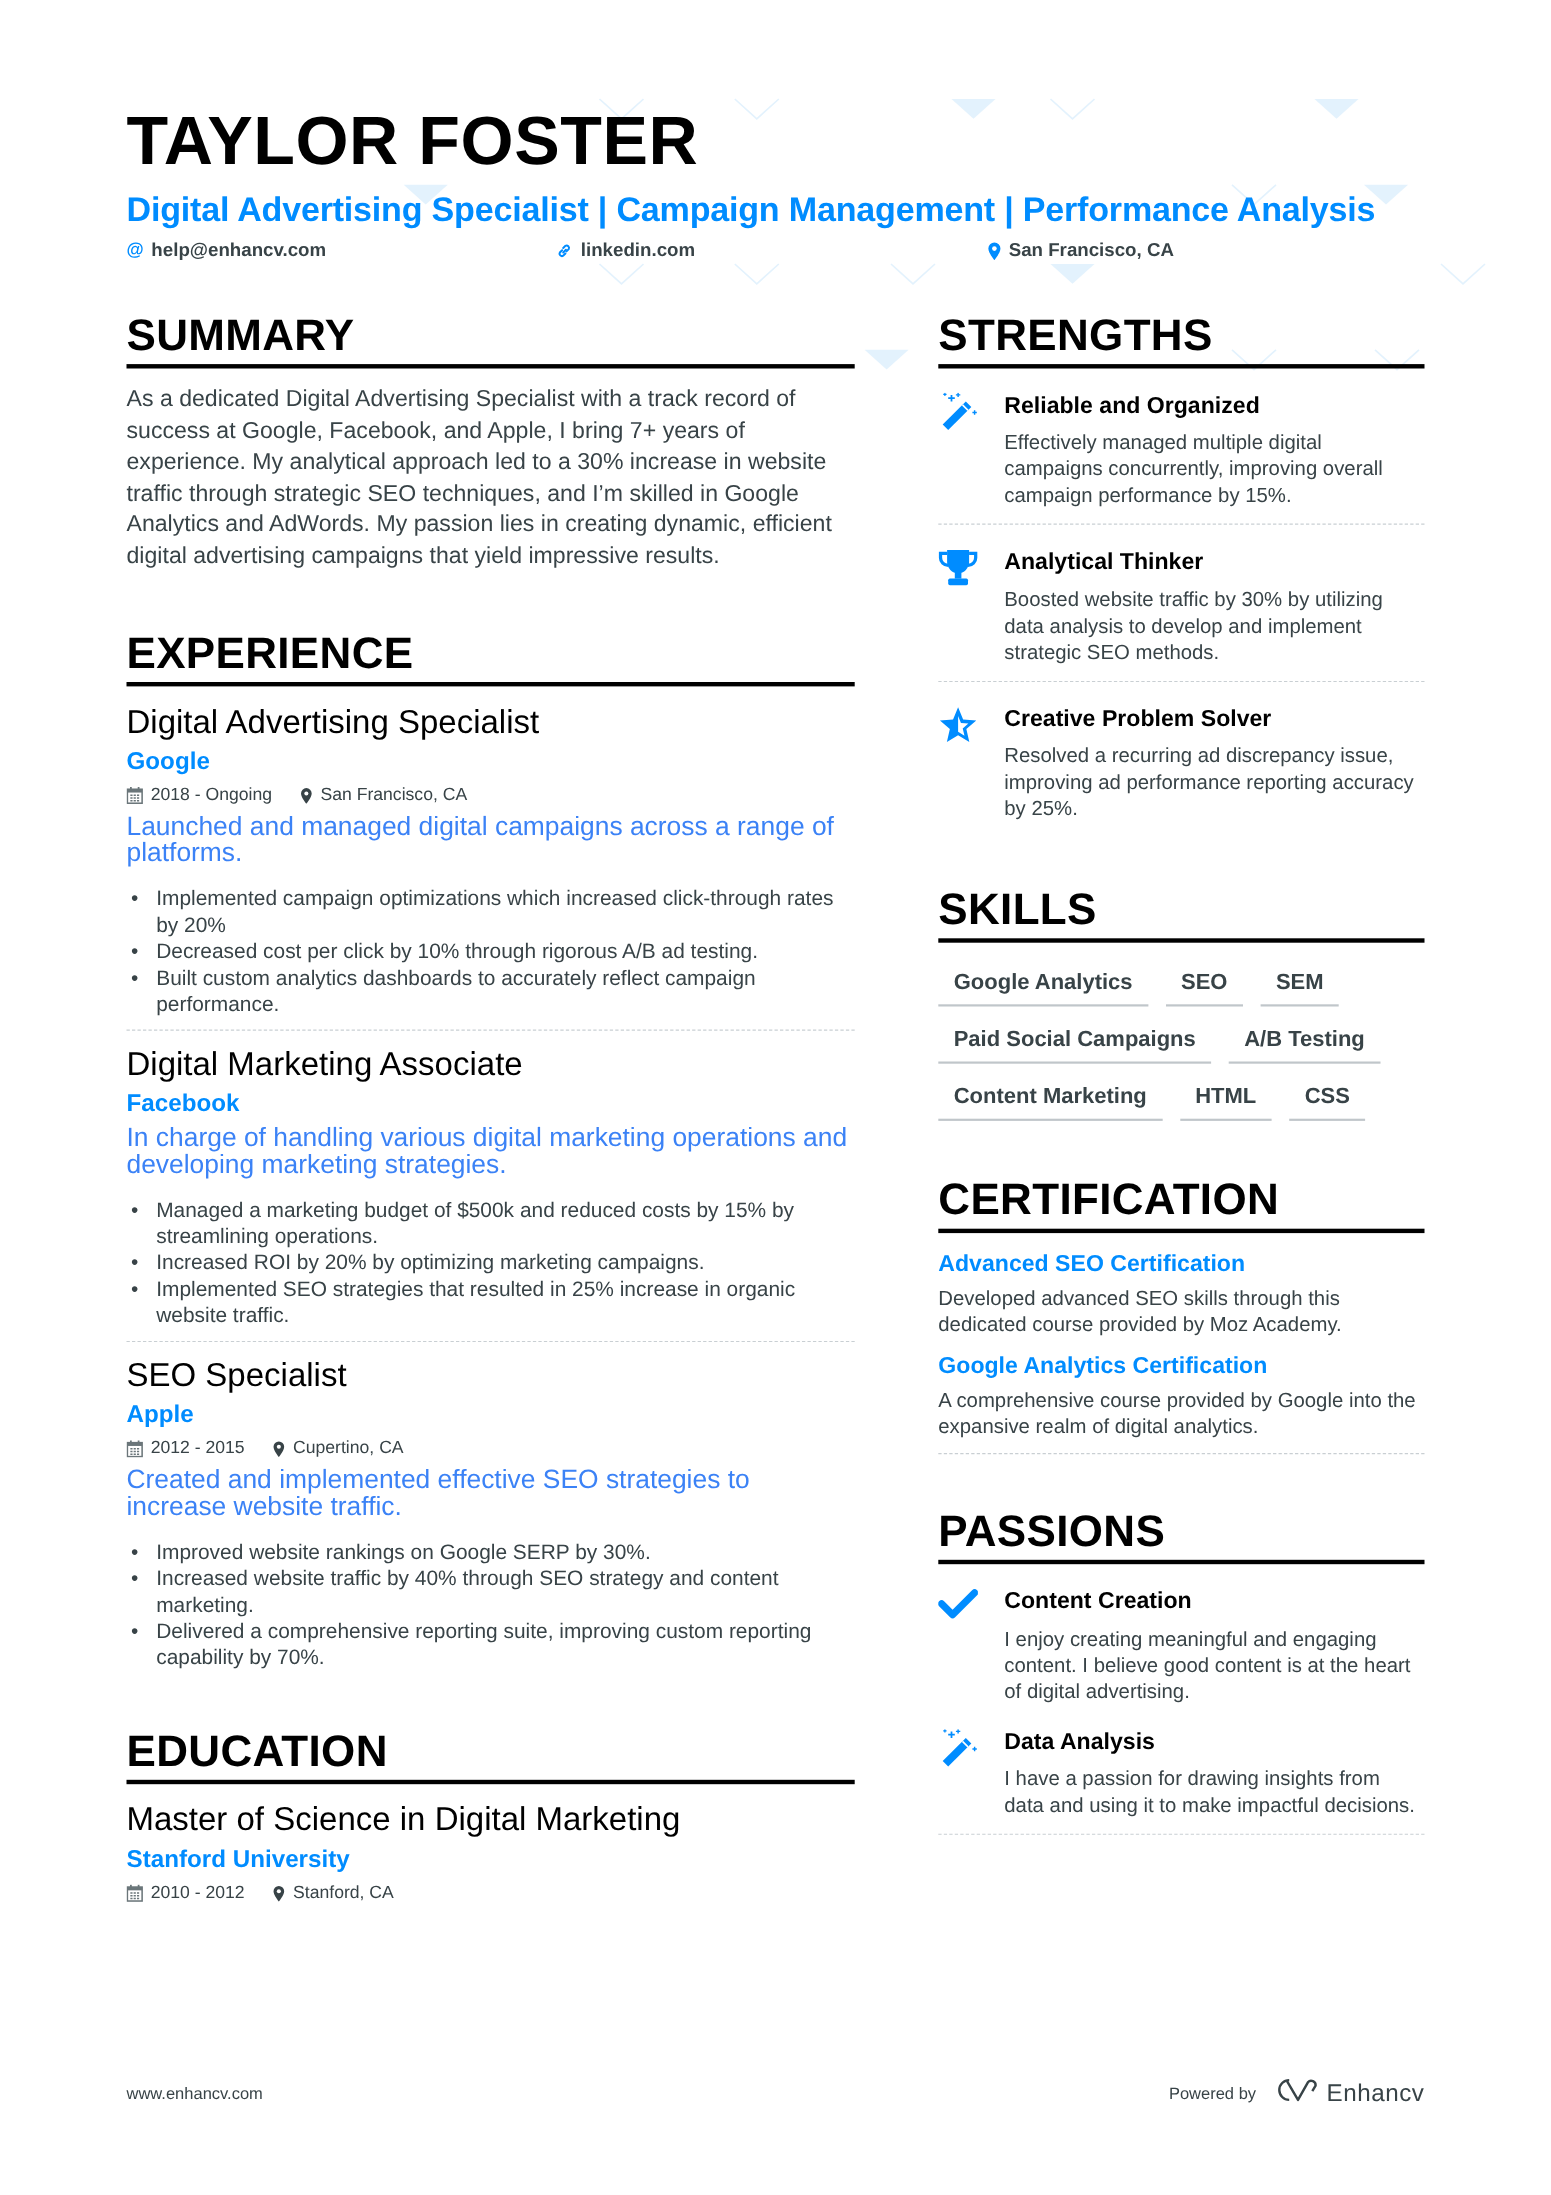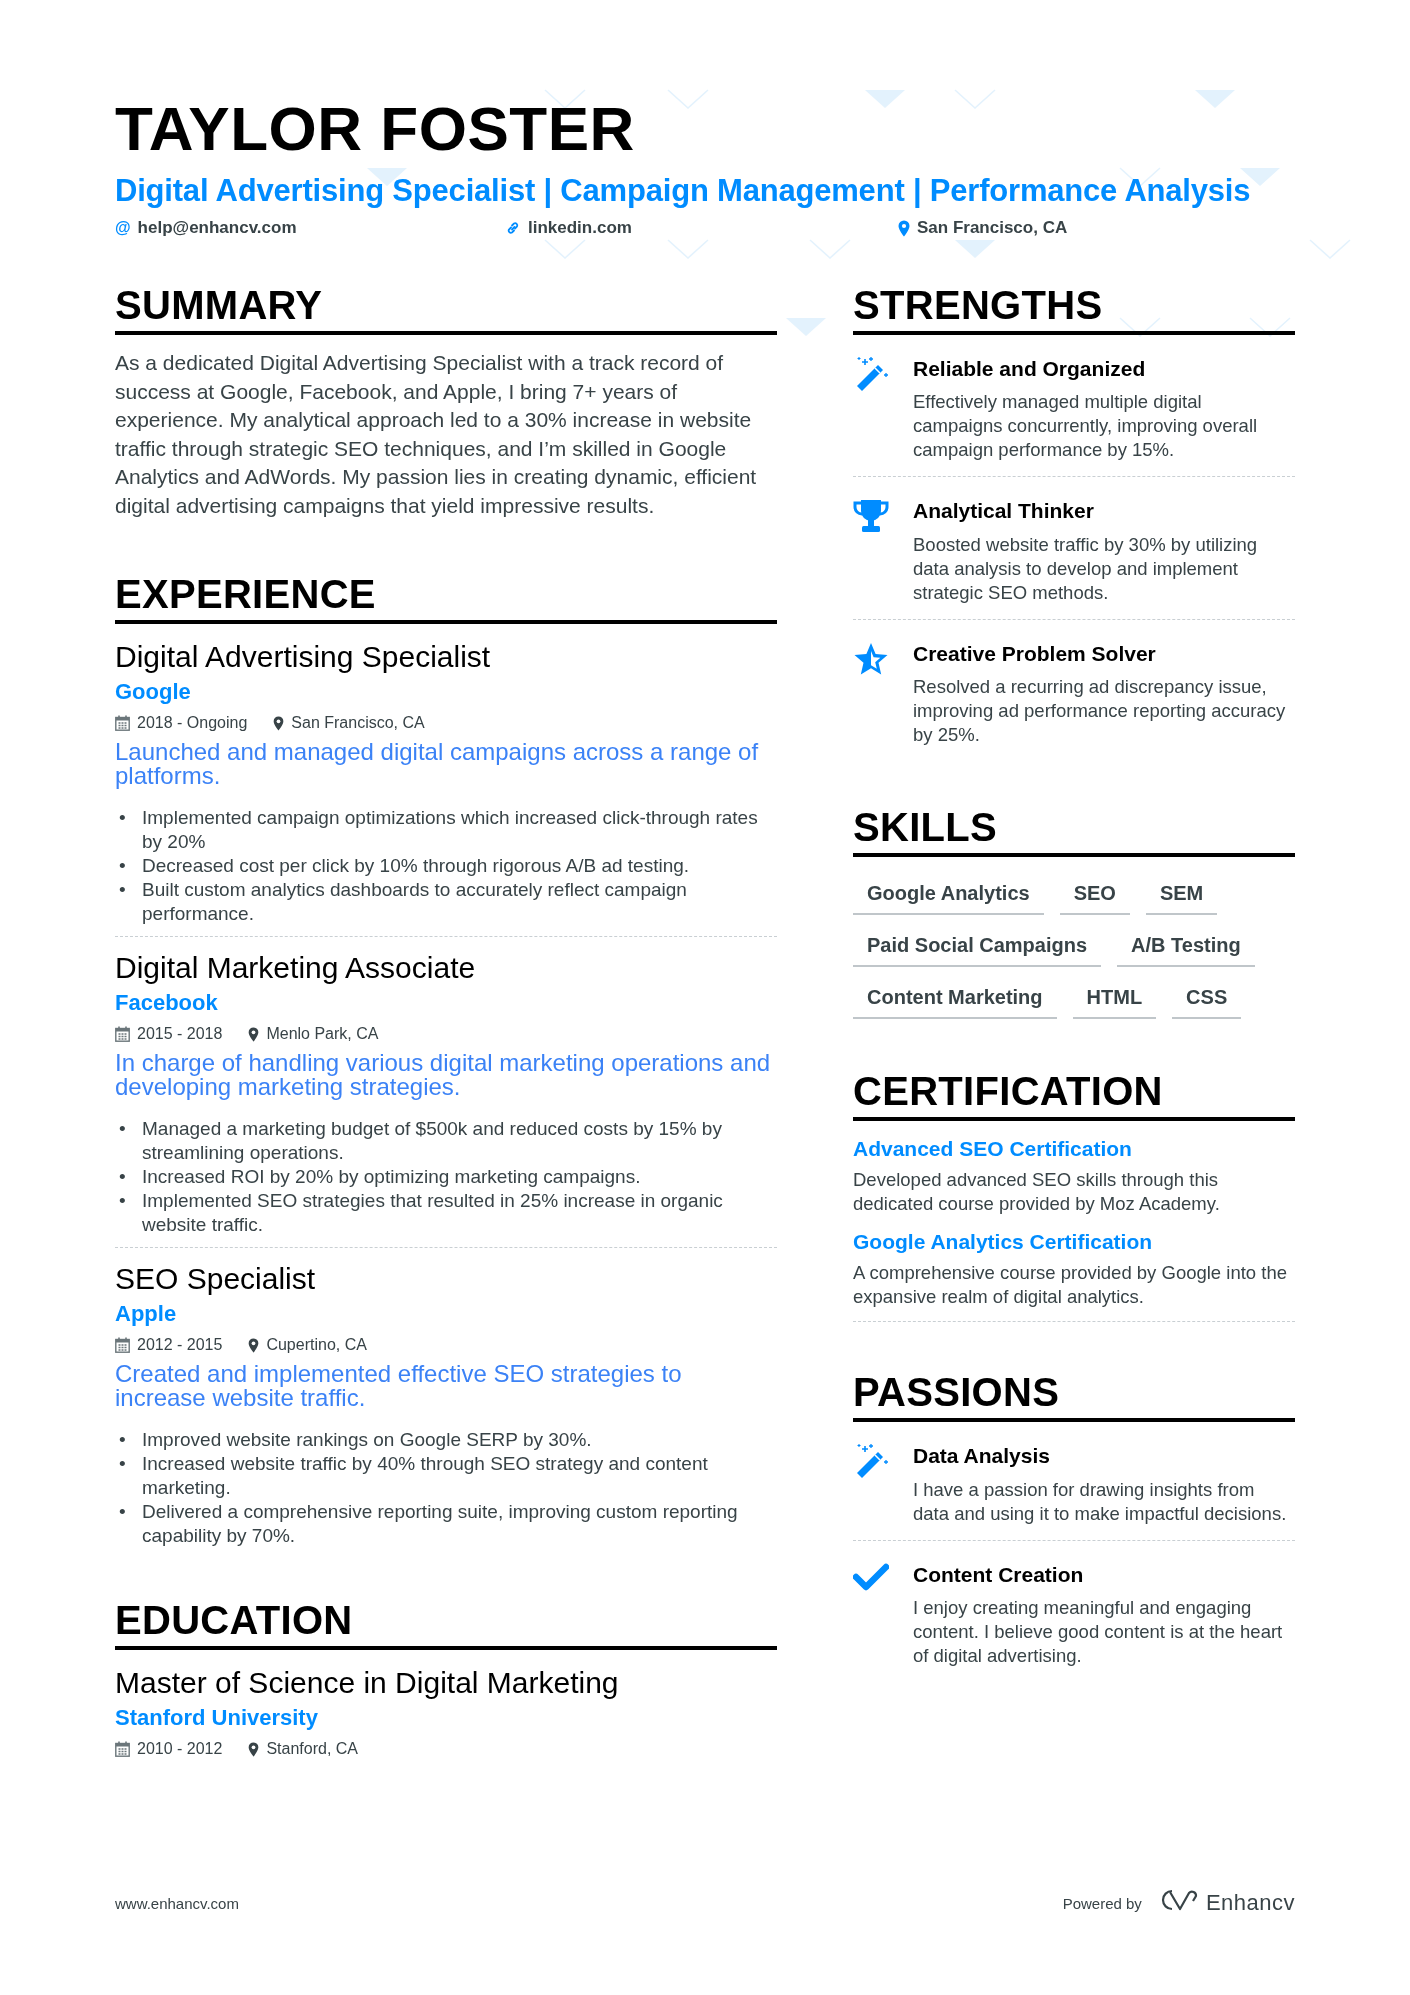--- a/index.html
+++ b/index.html
@@ -154,42 +154,20 @@
         <ul class="bullets">
           <li>Implemented campaign optimizations which increased click-through rates by 20%</li>
           <li>Decreased cost per click by 10% through rigorous A/B ad testing.</li>
           <li>Built custom analytics dashboards to accurately reflect campaign performance.</li>
         </ul>
       </div>
 
       <div class="exp-item sep">
         <div class="job-title">Digital Marketing Associate</div>
         <div class="company">Facebook</div>
-        <div class="meta">
-          <span class="m">
-              <span>
-                <svg width="15" height="16" viewBox="0 0 15 16">
-                  <rect x="0.8" y="2.5" width="13.4" height="12.7" fill="none" stroke="#6b767a" stroke-width="1.4"></rect>
-                  <rect x="0.8" y="2.5" width="13.4" height="3" fill="#6b767a"></rect>
-                  <path d="M4 0.5v3M11 0.5v3" stroke="#6b767a" stroke-width="1.6"></path>
-                  <path d="M3.5 8h2M6.5 8h2M9.5 8h2M3.5 10.5h2M6.5 10.5h2M9.5 10.5h2M3.5 13h2M6.5 13h2M9.5 13h2" stroke="#6b767a" stroke-width="1.4"></path>
-                </svg>
-              </span>
-              <span>2015 - 2018</span>
-            </span>
-          <span class="m">
-              <span>
-                <svg width="11" height="15" viewBox="0 0 12 17">
-                  <path d="M6 0.5 a5.5 5.5 0 0 0 -5.5 5.5 c0 4 5.5 10.5 5.5 10.5 s5.5 -6.5 5.5 -10.5 a5.5 5.5 0 0 0 -5.5 -5.5z" fill="#384347"></path>
-                  <circle cx="6" cy="6" r="2.1" fill="#fff"></circle>
-                </svg>
-              </span>
-              <span>Menlo Park, CA</span>
-            </span>
-        </div>
         <p class="desc">In charge of handling various digital marketing operations and developing marketing strategies.</p>
         <ul class="bullets">
           <li>Managed a marketing budget of $500k and reduced costs by 15% by streamlining operations.</li>
           <li>Increased ROI by 20% by optimizing marketing campaigns.</li>
           <li>Implemented SEO strategies that resulted in 25% increase in organic website traffic.</li>
         </ul>
       </div>
 
       <div class="exp-item">
         <div class="job-title">SEO Specialist</div>
@@ -330,46 +308,46 @@
       </div>
       <div class="cert-item sep">
         <div class="cert-title">Google Analytics Certification</div>
         <p class="cert-desc">A comprehensive course provided by Google into the expansive realm of digital analytics.</p>
       </div>
     </section>
 
     <section>
       <h2 class="sec-title">PASSIONS</h2>
 
+      <div class="str-item">
+        <div class="str-icon">
+          <svg width="36" height="28" viewBox="0 0 36 28">
+              <path d="M3 14 L13 24 L33 4" fill="none" stroke="#008CFF" stroke-width="6.5" stroke-linecap="round" stroke-linejoin="round"></path>
+            </svg>
+        </div>
+        <div class="str-body">
+          <div class="str-title">Content Creation</div>
+          <p class="str-desc">I enjoy creating meaningful and engaging content. I believe good content is at the heart of digital advertising.</p>
+        </div>
+      </div>
+
       <div class="str-item sep">
         <div class="str-icon">
           <svg width="36" height="36" viewBox="0 0 36 36">
               <path d="M25 8 L30 13 L9 34 L4 29 Z" fill="#008CFF"></path>
               <path d="M22 11 L27 16" stroke="#fff" stroke-width="1.5"></path>
               <path d="M12 2v6M9 5h6" stroke="#008CFF" stroke-width="1.6"></path>
               <path d="M18 0v4M16 2h4" stroke="#008CFF" stroke-width="1.3"></path>
               <path d="M33 16v4M31 18h4" stroke="#008CFF" stroke-width="1.3"></path>
               <path d="M6 0v3M4.5 1.5h3" stroke="#008CFF" stroke-width="1.1"></path>
             </svg>
         </div>
         <div class="str-body">
           <div class="str-title">Data Analysis</div>
           <p class="str-desc">I have a passion for drawing insights from data and using it to make impactful decisions.</p>
-        </div>
-      </div>
-
-      <div class="str-item">
-        <div class="str-icon">
-          <svg width="36" height="28" viewBox="0 0 36 28">
-              <path d="M3 14 L13 24 L33 4" fill="none" stroke="#008CFF" stroke-width="6.5" stroke-linecap="round" stroke-linejoin="round"></path>
-            </svg>
-        </div>
-        <div class="str-body">
-          <div class="str-title">Content Creation</div>
-          <p class="str-desc">I enjoy creating meaningful and engaging content. I believe good content is at the heart of digital advertising.</p>
         </div>
       </div>
     </section>
   </div>
 </div>
 
 <div class="footer">
   <span>www.enhancv.com</span>
   <div class="powered">
     <span>Powered by</span>

